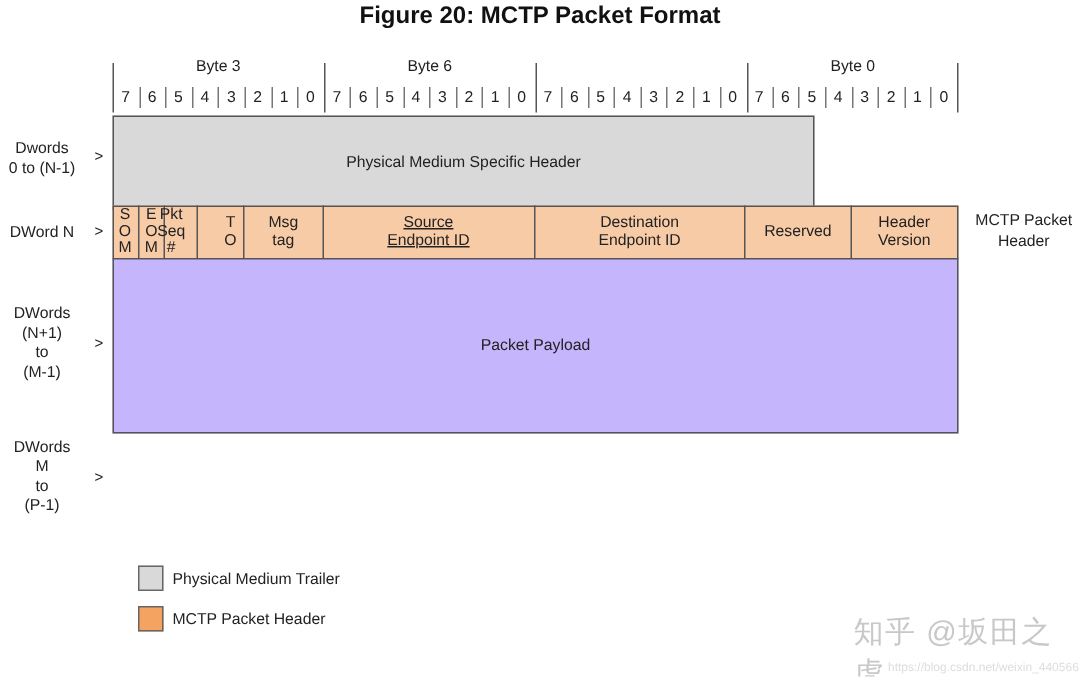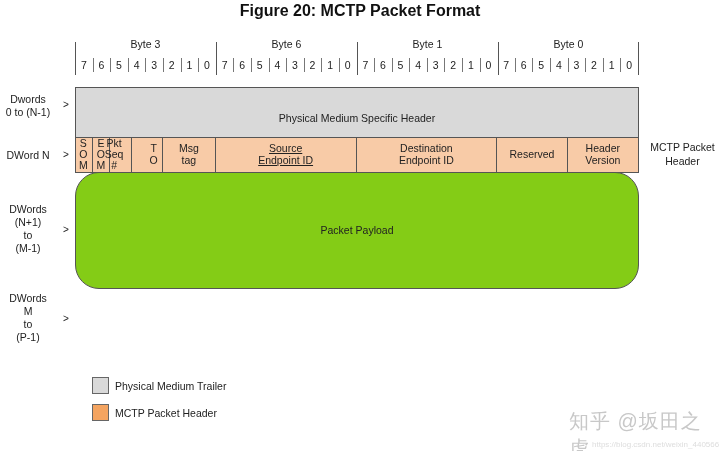--- a/index.html
+++ b/index.html
@@ -5,39 +5,38 @@
   body { margin:0; background:#fff; }
   #root { position:relative; width:720px; height:451px; background:#fff; overflow:hidden; font-family:"Liberation Sans", sans-serif; color:#222; }
   .title { position:absolute; left:0; width:720px; top:2px; text-align:center; font-weight:bold; font-size:16px; color:#111; }
   .byte-label { position:absolute; top:38px; font-size:10.5px; text-align:center; width:141px; }
   .vtick { position:absolute; width:1px; background:#555; }
   .bit { position:absolute; top:59px; width:17.6px; text-align:center; font-size:10.5px; }
   .bitsep { position:absolute; top:58px; height:14px; width:1px; background:#777; }
   .block { position:absolute; box-sizing:border-box; border:1px solid #555; display:flex; align-items:center; justify-content:center; text-align:center; font-size:10.5px; line-height:1.1; }
   .gray { background:#d9d9d9; }
   .orange { background:#f8cba7; }
-  .green { background:#84cc16;border-radius:24px; }
+  .green { background:#c4b5fd; }
   .field { position:absolute; top:137px; height:35px; box-sizing:border-box; border-right:1px solid #555; display:flex; align-items:center; justify-content:center; text-align:center; font-size:10.5px; line-height:1.05; }
   .rowlabel { position:absolute; left:0; width:56px; text-align:center; font-size:10.5px; line-height:1.25; }
   .arrow { position:absolute; left:63px; font-size:10px; }
   .sidenote { position:absolute; left:645px; top:141px; width:75px; text-align:center; font-size:10.5px; line-height:1.3; }
   .legend-item { position:absolute; left:92px; display:flex; align-items:center; font-size:10.5px; }
   .swatch { width:17px; height:17px; box-sizing:border-box; border:1px solid #666; margin-right:6px; }
   .watermark { position:absolute; left:545px; top:408px; font-size:20px; color:#c8c8c8; letter-spacing:1px;margin-left:24px; }
   .watermark2 { position:absolute; left:560px; top:440px; font-size:8px; color:#ddd;padding-left:32px; }
 </style>
 </head>
 <body>
 
 <div id="root">
   <div class="title">Figure 20: MCTP Packet Format</div>
 
   <div class="byte-label" style="left:75px">Byte 3</div>
   <div class="byte-label" style="left:216px">Byte 6</div>
-  <div class="byte-label" style="left:357px">Byte 1</div>
   <div class="byte-label" style="left:498px">Byte 0</div>
 
   <div class="vtick" style="left:75px;top:42px;height:33px"></div>
   <div class="vtick" style="left:216px;top:42px;height:33px"></div>
   <div class="vtick" style="left:357px;top:42px;height:33px"></div>
   <div class="vtick" style="left:498px;top:42px;height:33px"></div>
   <div class="vtick" style="left:638px;top:42px;height:33px"></div>
 
   <div id="bits">
       <div class="bit" style="left: 75px;">7</div>
@@ -95,21 +94,21 @@
       <div class="bit" style="left: 567.625px;">3</div>
       <div class="bitsep" style="left: 567.625px;"></div>
       <div class="bit" style="left: 585.219px;">2</div>
       <div class="bitsep" style="left: 585.219px;"></div>
       <div class="bit" style="left: 602.812px;">1</div>
       <div class="bitsep" style="left: 602.812px;"></div>
       <div class="bit" style="left: 620.406px;">0</div>
       <div class="bitsep" style="left: 620.406px;"></div>
     </div>
 
-  <div class="block gray" style="left:75px;top:87px;width:564px;height:63px">
+  <div class="block gray" style="left:75px;top:77px;width:468px;height:63px">
     <span>Physical Medium Specific Header</span>
   </div>
 
   <div class="block orange" style="left:75px;top:137px;width:564px;height:36px"></div>
   <div id="fields">
       <div class="field" style="left: 75px; width: 17.5938px; white-space: pre-line;">S
 O
 M</div>
       <div class="field" style="left: 92.5938px; width: 17.5938px; white-space: pre-line;">E
 O

